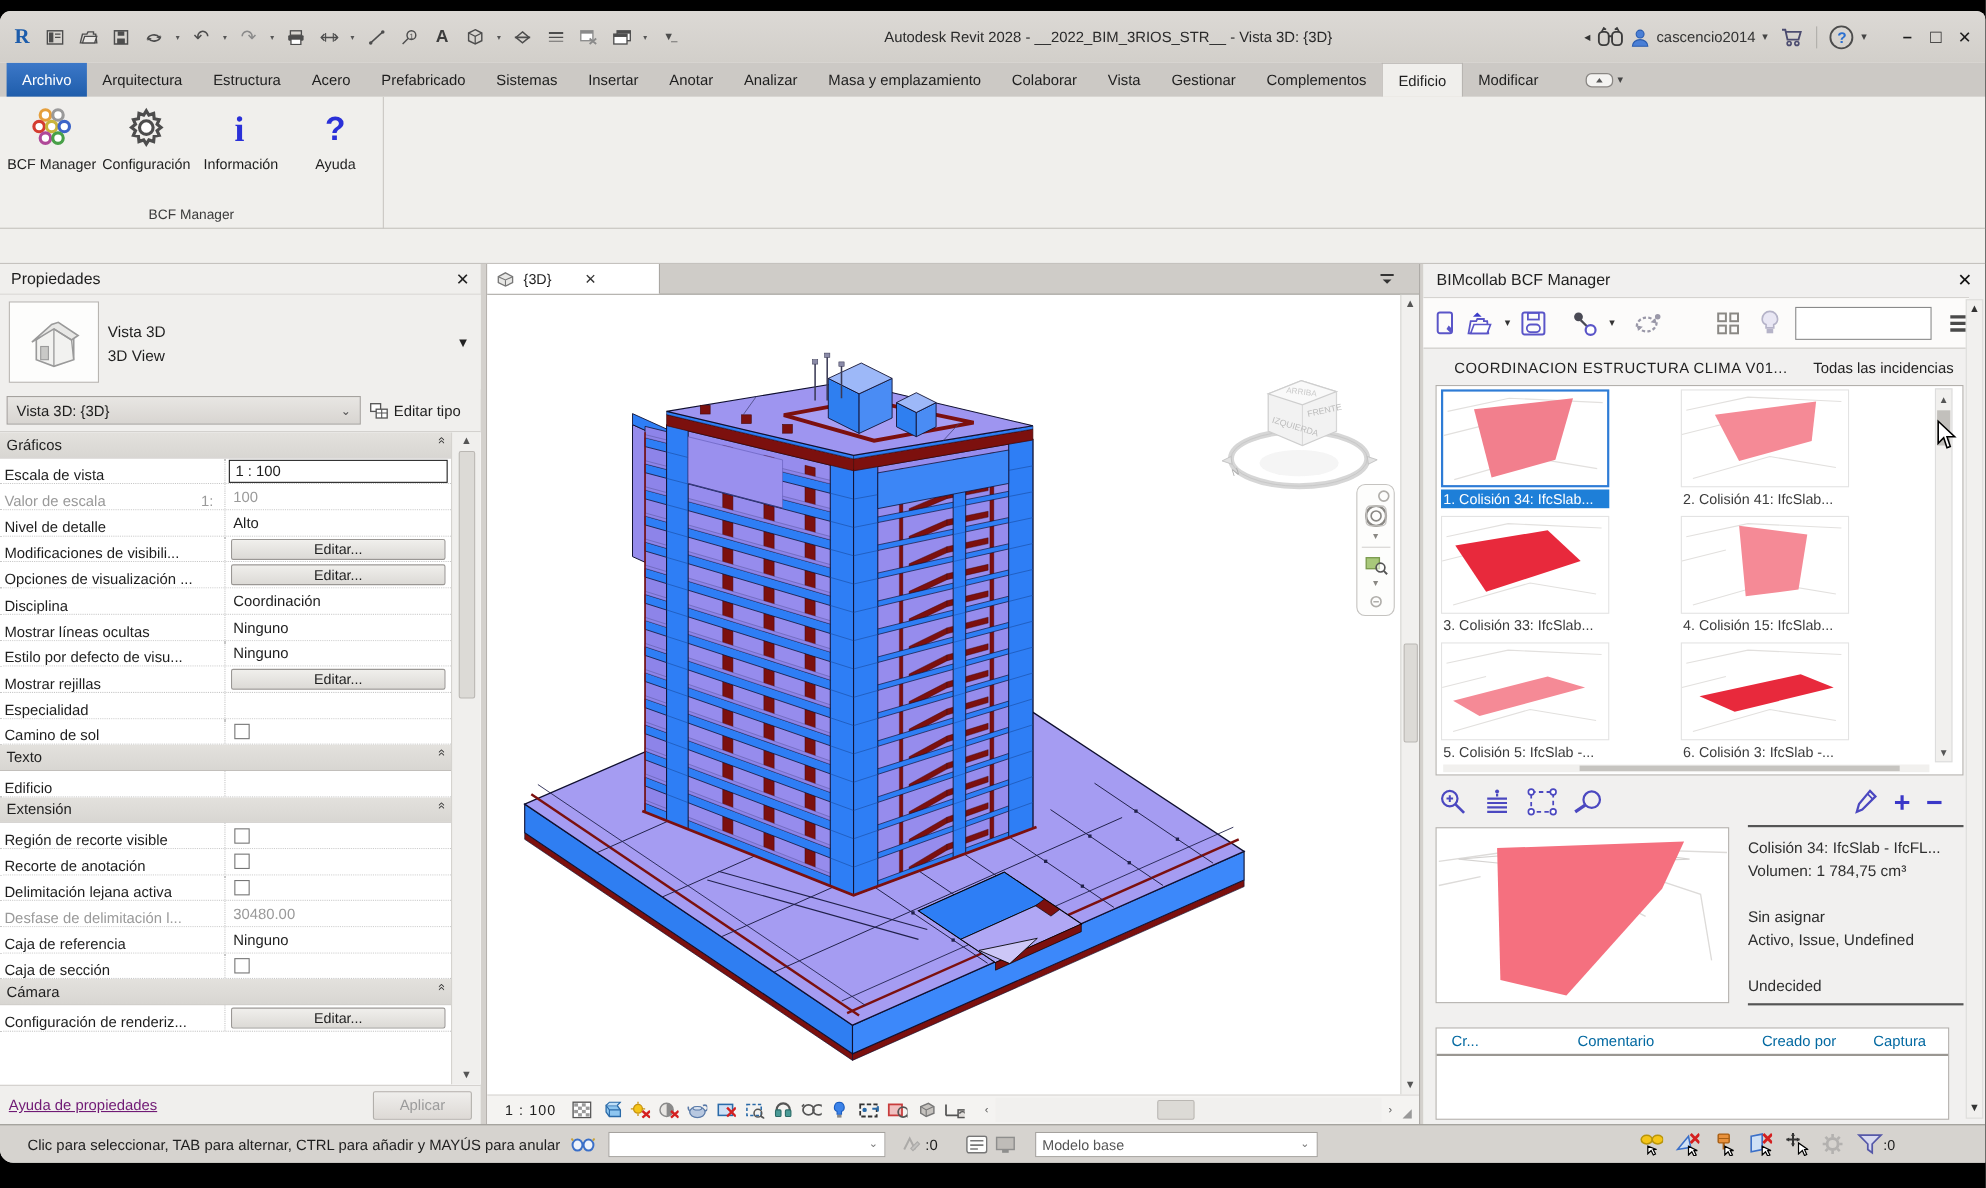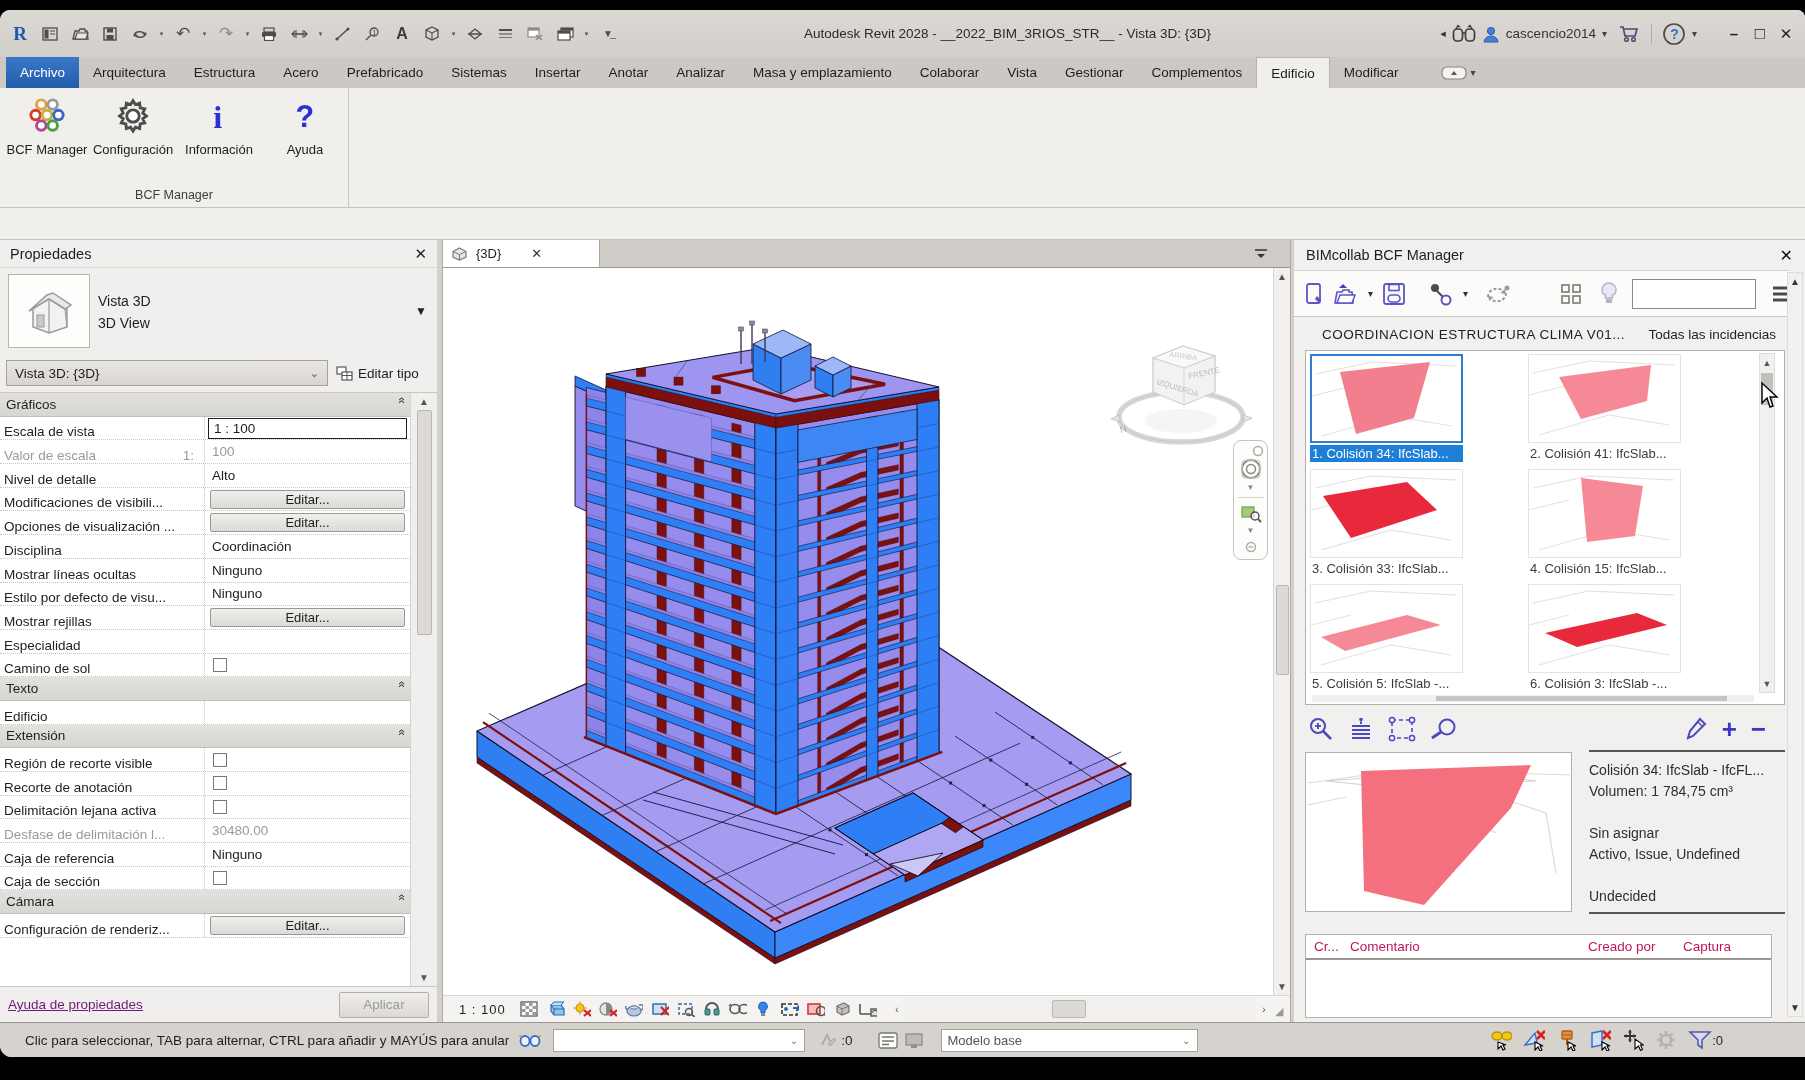--- a/index.html
+++ b/index.html
@@ -163,21 +163,21 @@
 #bcf-tools .spacer { flex:1; }
 #detail { position:absolute; left:11px; top:510px; width:480px; }
 #detail-img { position:absolute; left:0; top:2px; width:267px; height:160px; background:#fff;
   border:1px solid #b3b0ac; }
 #detail-text { position:absolute; left:284px; top:0; width:196px; height:164px;
   border-top:2px solid #555; border-bottom:2px solid #555; padding-top:8px; font-size:14px; color:#2e2e2e; }
 #detail-text div { line-height:21px; white-space:nowrap; overflow:hidden; }
 #comments { position:absolute; left:11px; top:694px; width:467px; height:84px; background:#fff;
   border:1px solid #b3b0ac; }
 #comments-header { display:flex; height:25px; border-bottom:2px solid #9a9792; align-items:center;
-  font-size:13.5px; color:#be185d; }
+  font-size:13.5px; color:#0369a1;text-align:center; }
 #comments-header .c1 { width:44px; padding-left:8px; }
 #comments-header .c2 { width:238px; }
 #comments-header .c3 { width:95px; }
 #comments-header .c4 { flex:1; }
 #bcf-scroll { position:absolute; right:2px; top:32px; width:16px; height:745px; background:#f1f0ee;
   border:1px solid #dddcda; display:flex; flex-direction:column; }
 #bcf-scroll .scr-arrow { color:#333; }
 #bcf-scroll .track { flex:1; }
 
 

